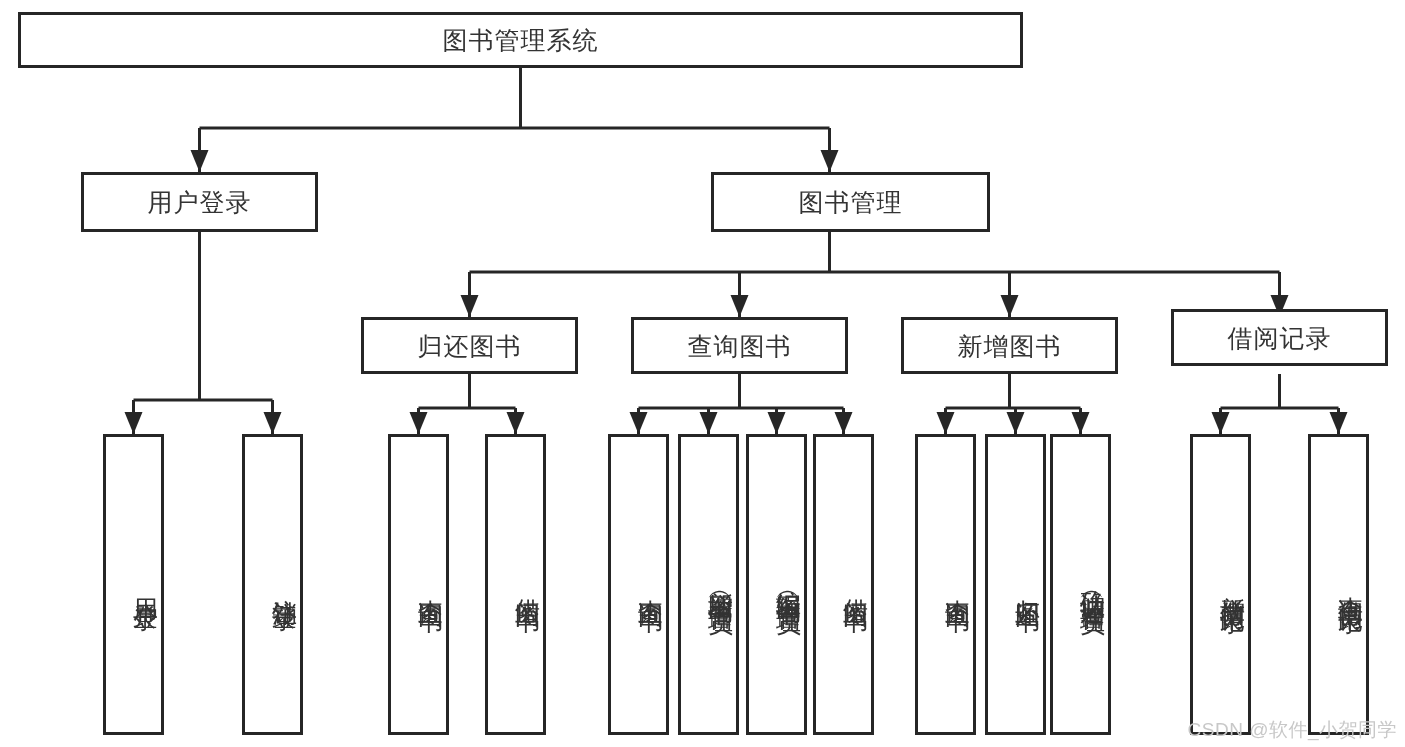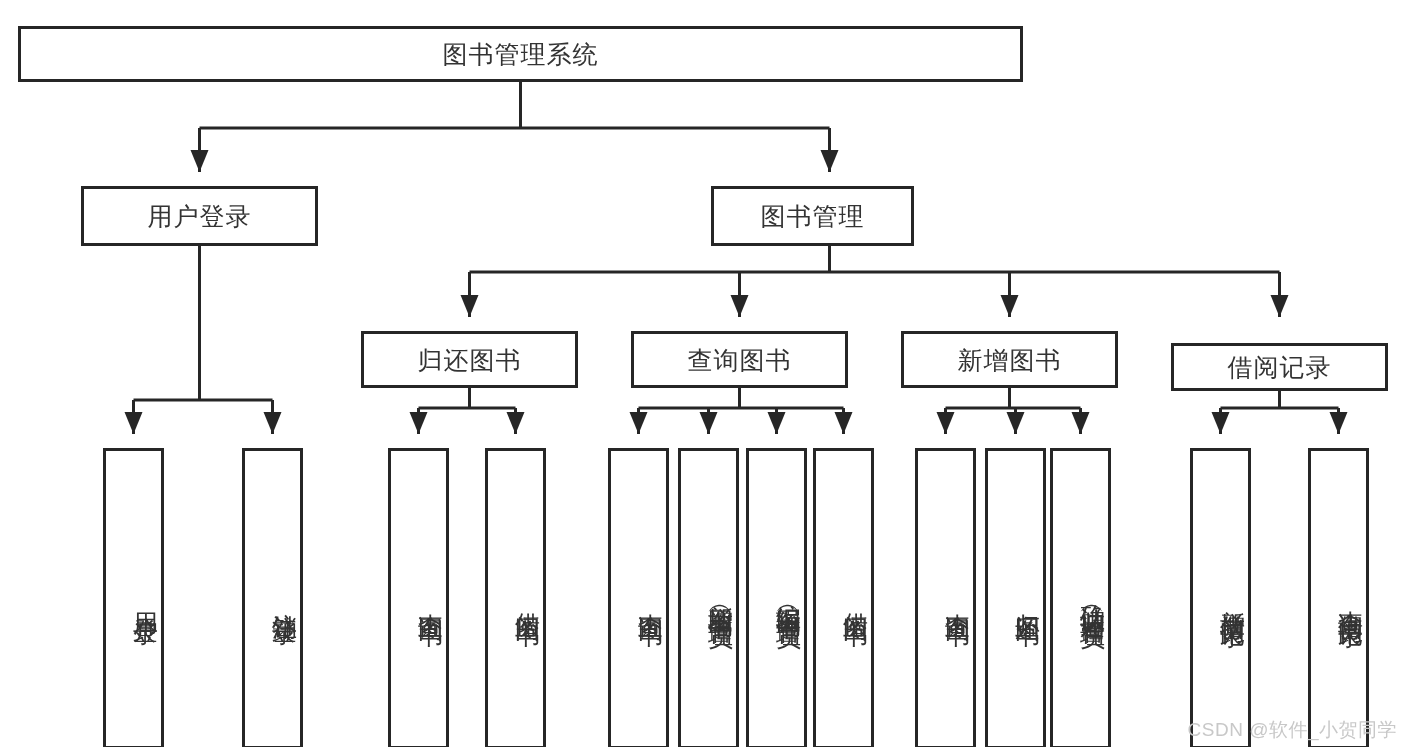--- a/index.html
+++ b/index.html
@@ -24,21 +24,20 @@
   }
   .node {
     position: absolute;
     box-sizing: border-box;
     border: 3px solid #262626;
     background: #ffffff;
     display: flex;
     align-items: center;
     justify-content: center;
     color: #333333;
-    margin-top: 14px;
   }
   .node.horiz {
     font-size: 25px;
     letter-spacing: 1px;
     line-height: 1.2;
   }
   .node.vert {
     writing-mode: vertical-rl;
     text-orientation: upright;
     font-size: 25px;
@@ -119,33 +118,33 @@
       <polygon points="1329.5,412 1347.5,412 1338.5,434" fill="#262626"></polygon>
     </svg>
 
   <div id="nodes-layer">
       <div class="node horiz" style="left: 18px; top: 12px; width: 1005px; height: 56px;">
         <span>图书管理系统</span>
       </div>
       <div class="node horiz" style="left: 81px; top: 172px; width: 237px; height: 60px;">
         <span>用户登录</span>
       </div>
-      <div class="node horiz" style="left: 711px; top: 172px; width: 203px; height: 60px;">
+      <div class="node horiz" style="left: 711px; top: 172px; width: 279px; height: 60px;">
         <span>图书管理</span>
       </div>
       <div class="node horiz" style="left: 361px; top: 317px; width: 217px; height: 57px;">
         <span>归还图书</span>
       </div>
       <div class="node horiz" style="left: 631px; top: 317px; width: 217px; height: 57px;">
         <span>查询图书</span>
       </div>
       <div class="node horiz" style="left: 901px; top: 317px; width: 217px; height: 57px;">
         <span>新增图书</span>
       </div>
-      <div class="node horiz" style="left: 1171px; top: 329px; width: 217px; height: 48px;">
+      <div class="node horiz" style="left: 1171px; top: 309px; width: 217px; height: 57px;">
         <span>借阅记录</span>
       </div>
       <div class="node vert" style="left: 103px; top: 434px; width: 61px; height: 301px;">
         <span>用户登录</span>
       </div>
       <div class="node vert" style="left: 242px; top: 434px; width: 61px; height: 301px;">
         <span>注销登录</span>
       </div>
       <div class="node vert" style="left: 388px; top: 434px; width: 61px; height: 301px;">
         <span>查询图书</span>

